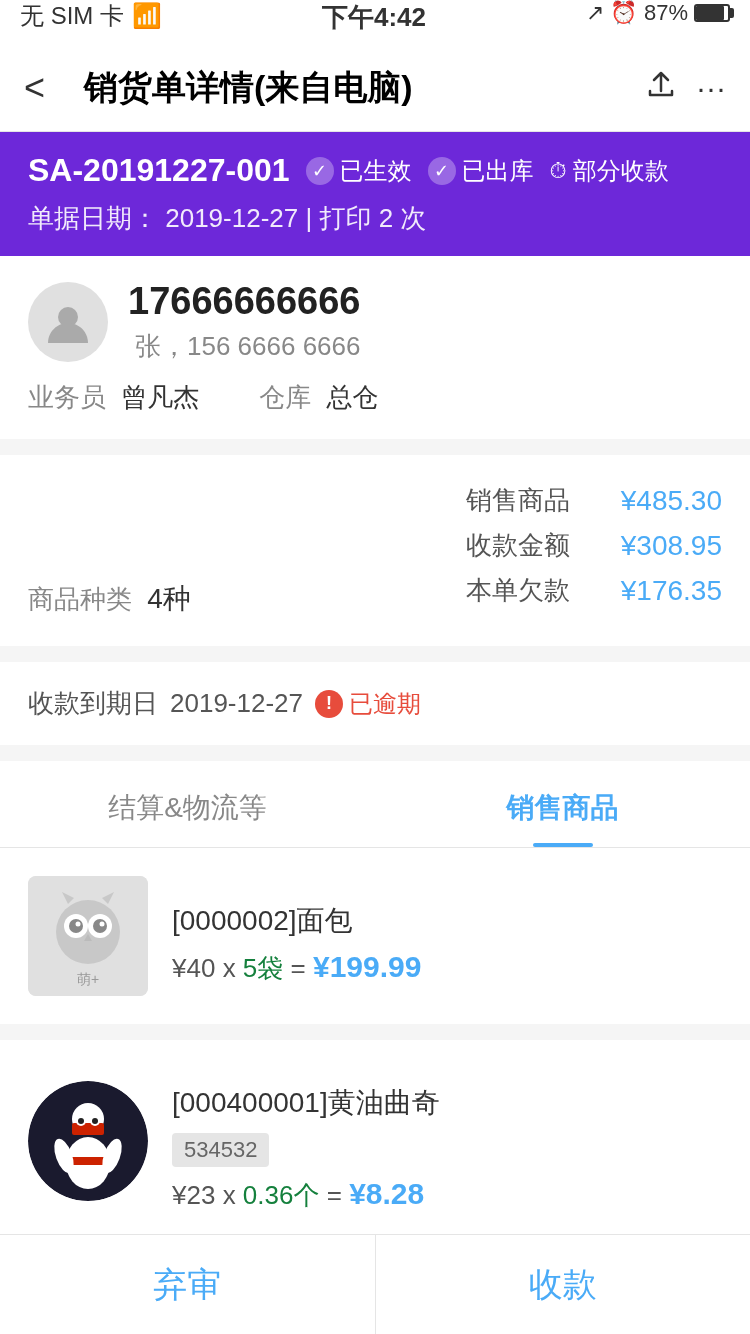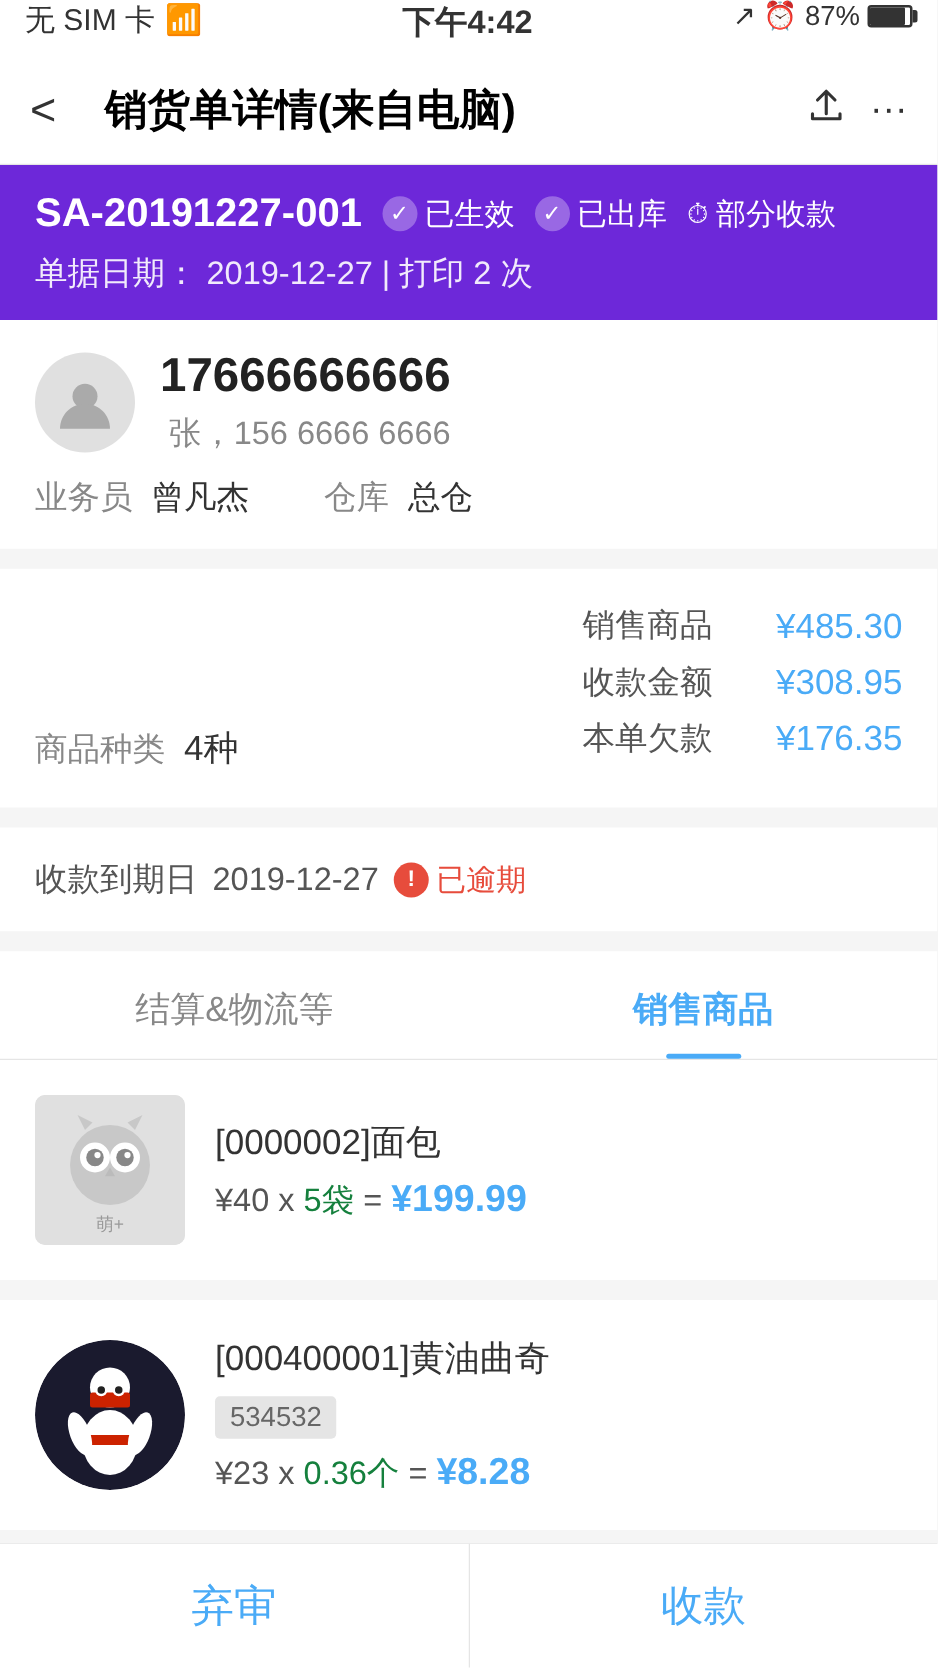--- a/index.html
+++ b/index.html
@@ -253,21 +253,21 @@
       display: flex;
       align-items: center;
       justify-content: center;
       overflow: hidden;
     }
     .product-thumb-owl {
       background: #e0e0e0;
       color: #999;
       font-size: 48px;
     }
-    .product-info { flex: 1; }
+    .product-info { flex: 1; margin-top: 16px; }
     .product-name {
       font-size: 28px;
       color: #333;
       font-weight: 500;
       margin-bottom: 10px;
     }
     .product-tag {
       display: inline-block;
       background: #e5e5e5;
       color: #666;

